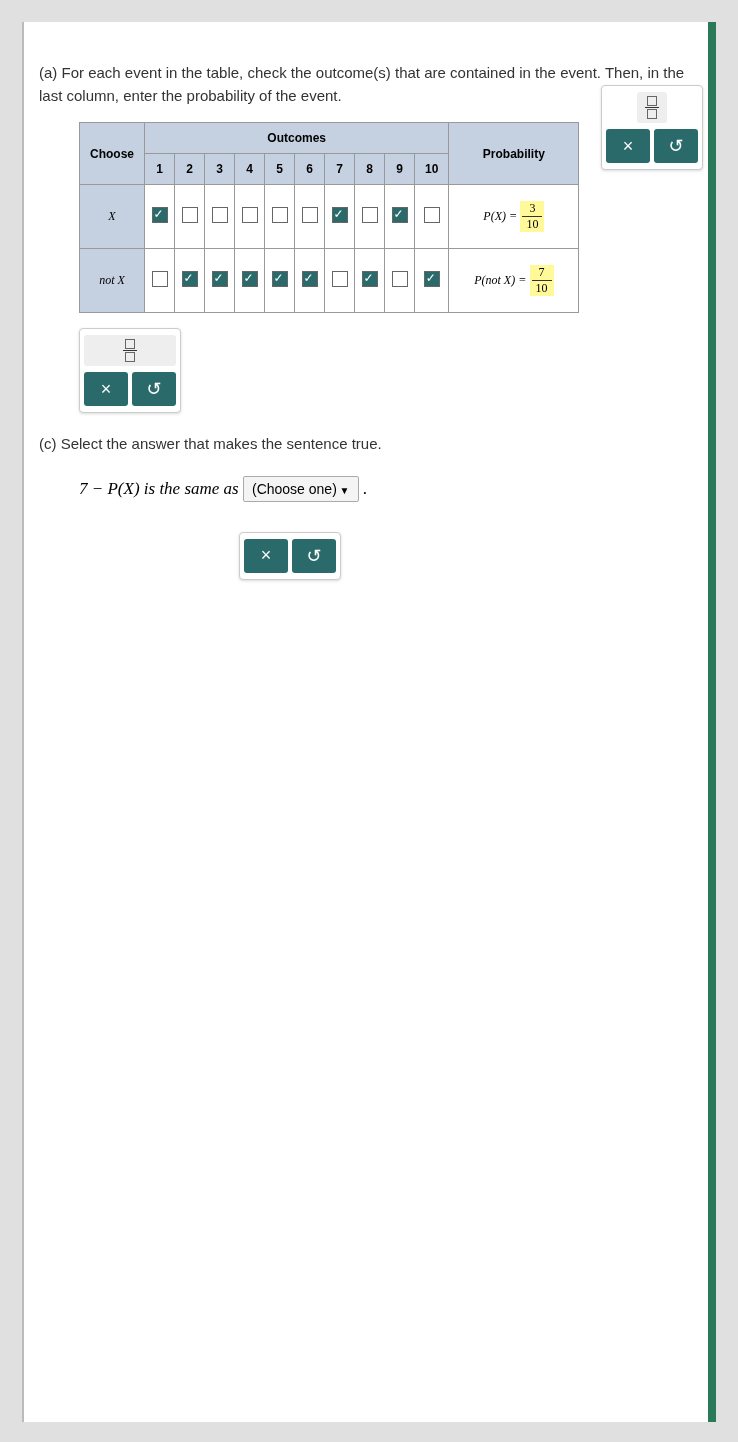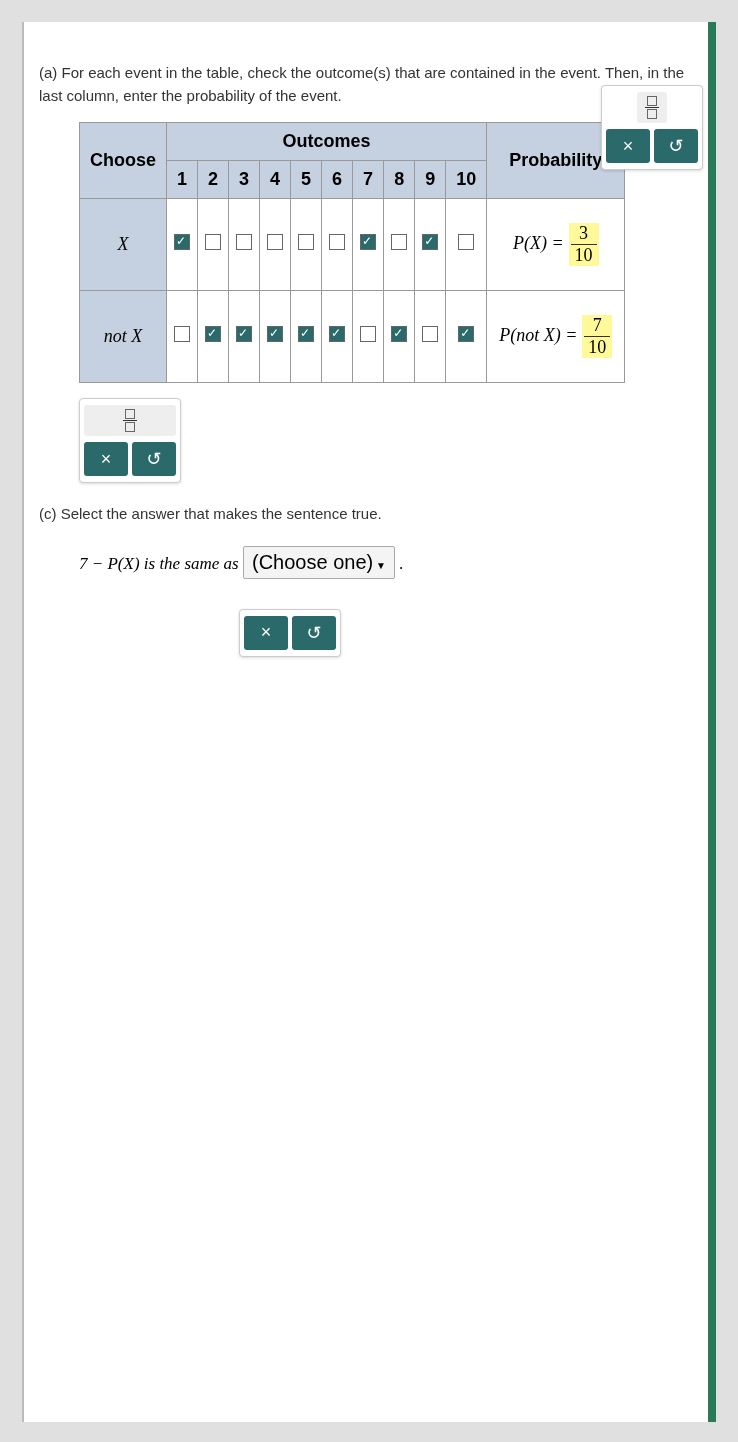--- a/index.html
+++ b/index.html
@@ -10,41 +10,41 @@
 .toolbox { display:inline-flex; flex-direction:column; align-items:center; background:#fff; border:1px solid #ccc; border-radius:4px; padding:6px 4px; box-shadow:0 1px 3px rgba(0,0,0,0.15); vertical-align:top; }
 .fracbtn { background:#eee; padding:4px 8px; border-radius:3px; font-size:12px; margin-bottom:6px; display:flex; flex-direction:column; align-items:center; }
 .fracbtn .t,.fracbtn .b{width:10px;height:10px;border:1px solid #666;}
 .fracbtn .l{width:14px;height:1px;background:#333;margin:1px 0;}
 .btnrow { display:flex; gap:4px; }
 .sqbtn { width:44px; height:34px; background:#2a6a6a; color:#fff; border:none; border-radius:3px; font-size:18px; display:flex; align-items:center; justify-content:center; cursor:pointer; }
 
 .float-a { position:absolute; right:35px; top:85px; }
 
 table.outcome { border-collapse:collapse; margin:15px 0 15px 40px; }
-table.outcome th, table.outcome td { border:1px solid #999; text-align:center; font-size:18px; }
+table.outcome th, table.outcome td { border:1px solid #999; text-align:center; font-size:12px; }
 table.outcome th { background:#c5d0e0; padding:8px 10px; font-weight:bold; }
 table.outcome td { padding:8px 6px; background:#fff; }
 .eventcell { background:#c5d0e0!important; font-style:italic; padding:10px 14px!important; font-family:'Times New Roman',serif; }
 .numcell { width:30px; }
-.probcell { padding:24px 12px!important; min-width:130px; white-space:nowrap; }
+.probcell { padding:16px 12px!important; min-width:130px; white-space:nowrap; }
 .cb { width:16px; height:16px; border:1px solid #666; display:inline-block; background:#fff; position:relative; }
 .cb.checked { background:#2a6a6a; }
 .cb.checked::after{content:"✓"; color:#fff; font-size:12px; position:absolute; top:-1px; left:1px;}
 .frac { display:inline-block; vertical-align:middle; text-align:center; font-family:'Times New Roman',serif; }
 .frac .fn,.frac .fd{display:block; padding:0 4px;}
 .frac .fn{border-bottom:1px solid #333;}
 .hl{background:#fff99a; padding:0 2px;}
 .mathit{font-family:'Times New Roman',serif; font-style:italic;}
 
 .subbox { border:1px solid #bbb; padding:18px 20px; margin:20px 0 15px 40px; display:inline-block; min-width:300px; font-family:'Times New Roman',serif; font-size:18px; }
 .inpbox{display:inline-block; width:14px; height:20px; border:1px solid #3a7ac0; background:#fff99a; vertical-align:middle;}
 .float-b { margin-left:40px; display:inline-block; vertical-align:top; }
 
 .ansline { margin:20px 0 15px 40px; font-family:'Times New Roman',serif; font-size:17px; }
-.sel { display:inline-block; border:1px solid #aaa; background:#f4f4f4; padding:4px 8px; font-family:Arial,sans-serif; font-size:20px; border-radius:2px;}
+.sel { display:inline-block; border:1px solid #aaa; background:#f4f4f4; padding:4px 8px; font-family:Arial,sans-serif; font-size:14px; border-radius:2px;}
 .sel::after{content:" ▼"; font-size:10px;}
 .float-c { margin:15px 0 0 200px; display:inline-block; }
 </style>
 </head>
 <body>
 
 <div class="page">
 
   <div class="qline">(a) For each event in the table, check the outcome(s) that are contained in the event. Then, in the last column, enter the probability of the event.</div>
 

